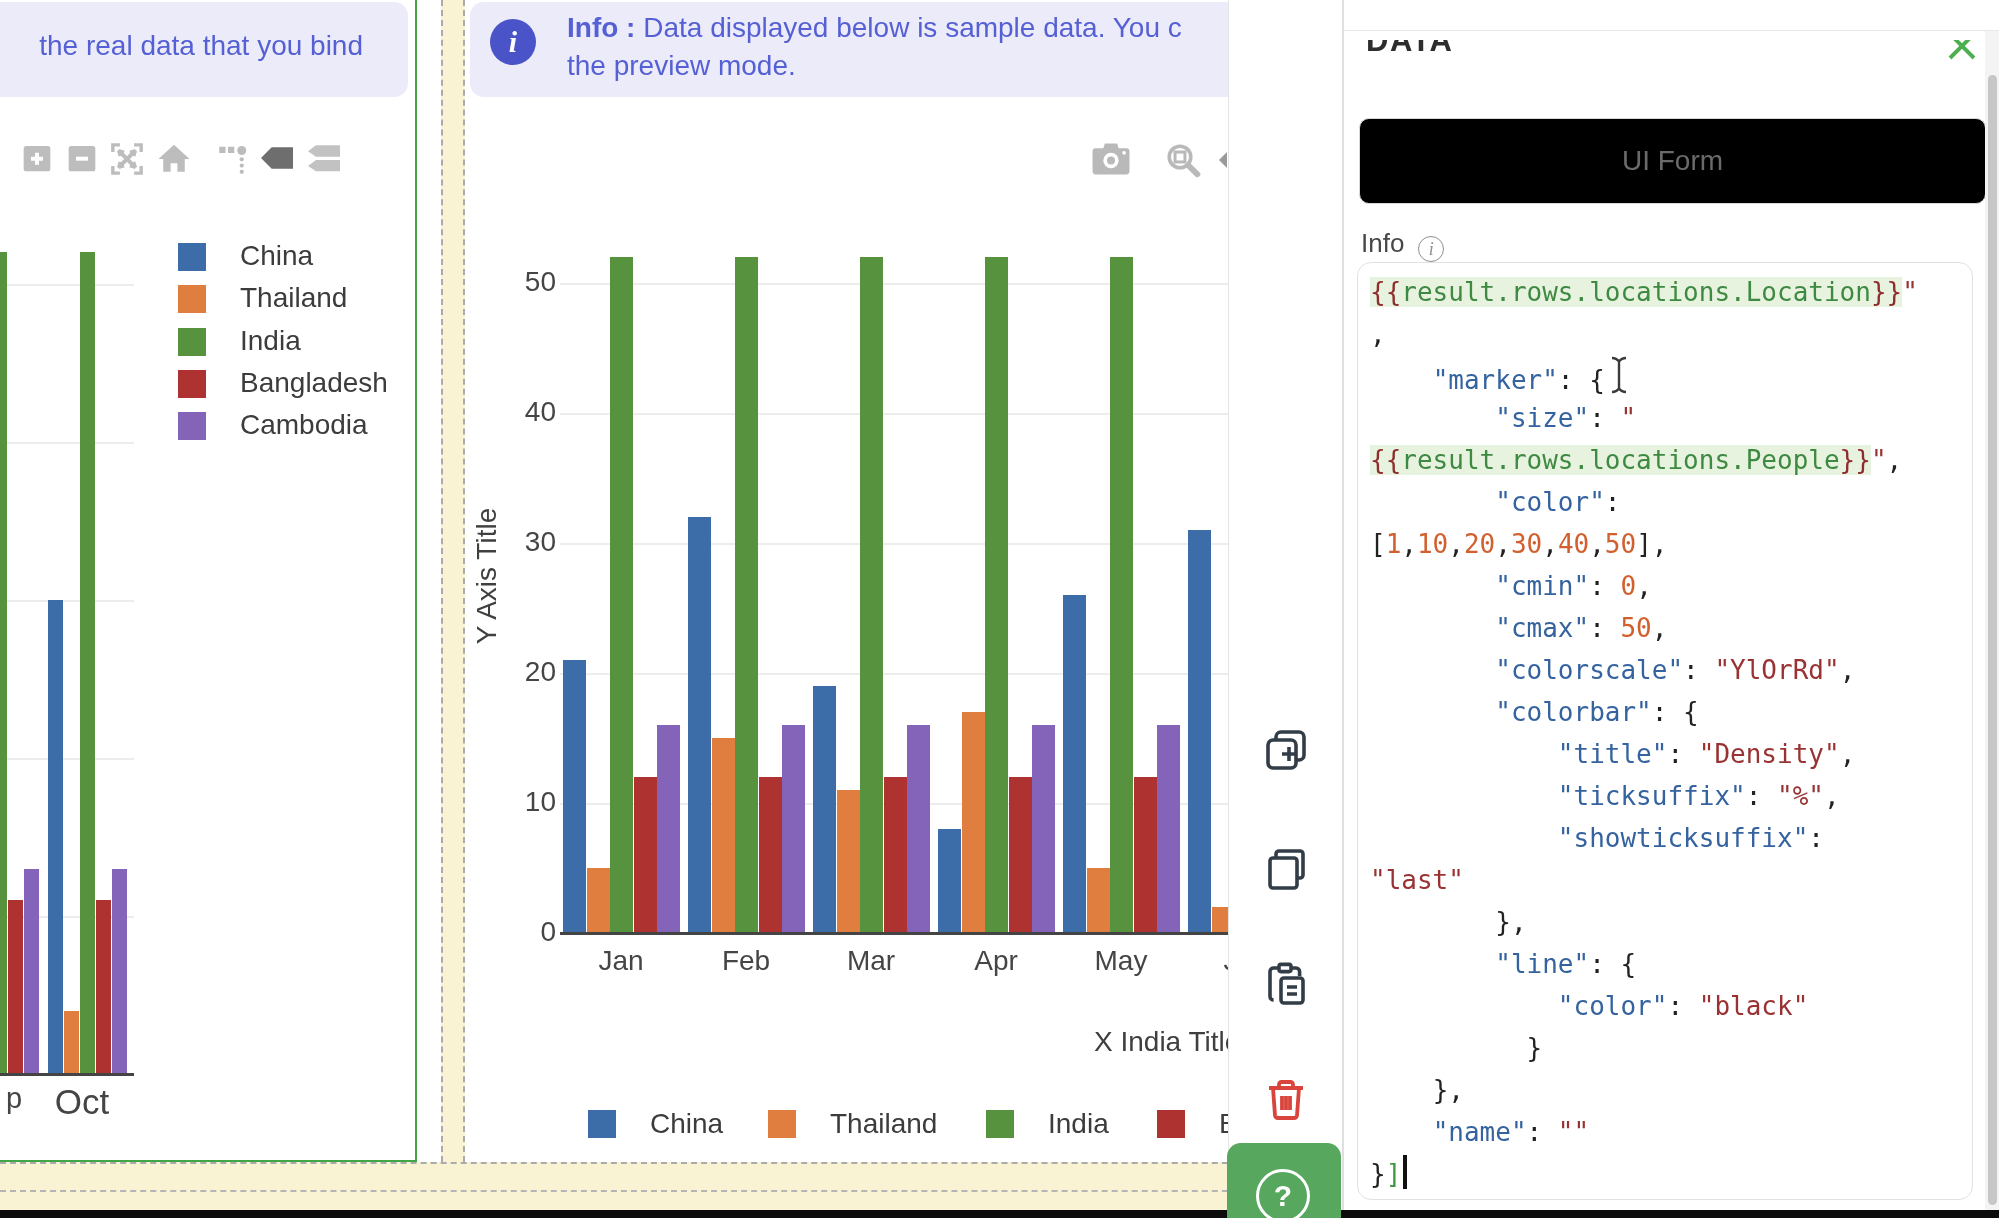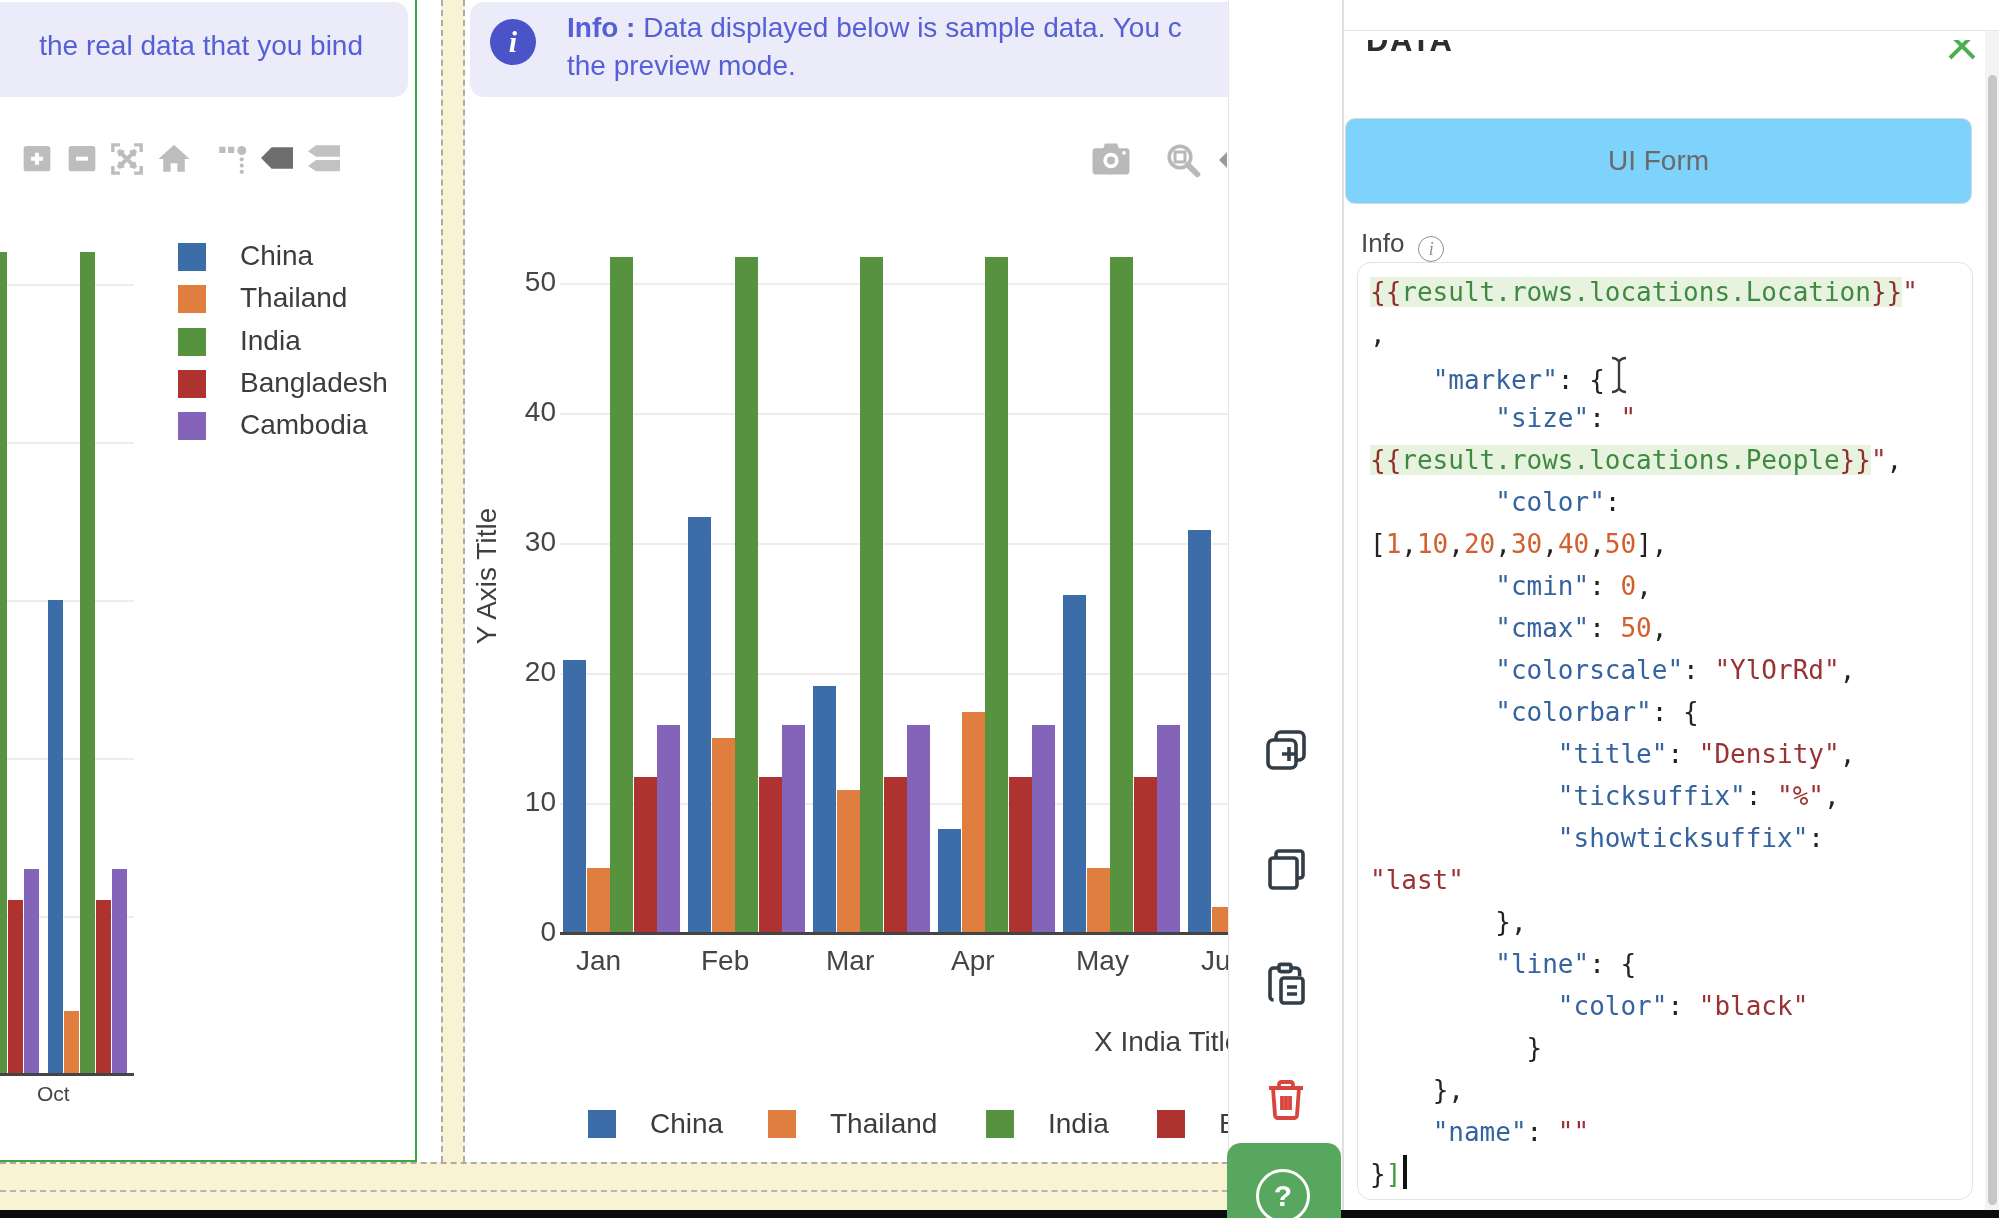--- a/index.html
+++ b/index.html
@@ -29,21 +29,21 @@
   .band-h .inner-dash { position:absolute; left:0; top:26px; width:100%; border-top:2px dashed #b5b5b5; }
   #black-bar { position:absolute; left:0; top:1210px; width:1999px; height:8px; background:#0c0c0c; z-index:5; }
 
   
   .modebar { position:absolute; top:142px; height:34px; }
   .mb-ic { position:absolute; top:0; }
   .gridline { position:absolute; height:2px; background:#ededed; }
   .axisline { position:absolute; height:3px; background:#444444; }
   .bar { position:absolute; }
   .ytick { position:absolute; width:52px; text-align:right; font-size:28px; color:#454545; }
-  .xtick { position:absolute; width:90px; font-size:28px; color:#454545; }
+  .xtick { position:absolute; width:90px; text-align:center; font-size:28px; color:#454545; }
   .axis-title { position:absolute; font-size:28px; color:#3f3f3f; white-space:nowrap; }
   .leg-item-v { position:absolute; left:0; height:34px; }
   .leg-sw { position:absolute; width:28px; height:28px; }
   .leg-tx { position:absolute; font-size:28px; color:#3c3c3c; white-space:nowrap; }
   .leg-item-h { position:absolute; top:1108px; }
 
   
   #icon-strip { position:absolute; left:1228px; top:0; width:115px; height:1218px; background:#fff;
     border-left:1px solid #e4e4e4; border-right:1px solid #dedede; z-index:3; }
   .strip-btn { position:absolute; left:33px; width:48px; height:48px; cursor:pointer; }
@@ -52,22 +52,22 @@
   #help-btn .q-ring { position:absolute; left:29px; top:26px; width:54px; height:54px; border:3.5px solid #ffffff;
     border-radius:50%; color:#fff; font-weight:bold; font-size:30px; text-align:center; line-height:48px; }
 
   
   #right-panel { position:absolute; left:1343px; top:0; width:656px; height:1218px; background:#ffffff;
     border-left:1px solid #e0e0e0; z-index:4; }
   #panel-header { position:absolute; left:0; top:0; width:100%; height:30px; overflow:hidden;margin-top:40px; }
   #panel-title { position:absolute; left:22px; top:-17px; font-size:31px; font-weight:bold; color:#2d2d2d; letter-spacing:1.5px; }
   #panel-close { position:absolute; left:600px; top:-12px; width:36px; height:36px; }
   #panel-divider { position:absolute; left:0; top:30px; width:100%; border-top:1px solid #e7e7e7; }
-  #tabs { position:absolute; left:1px; top:118px; width:627px; height:86px; display:flex;
-    border:1.5px solid #d8d8d8; border-radius:10px; overflow:hidden; background:#7dd3fc; }
+  #tabs { position:absolute; left:15px; top:118px; width:627px; height:86px; display:flex;
+    border:1.5px solid #d8d8d8; border-radius:10px; overflow:hidden; background:#000000; }
   .tab { flex:1; display:flex; align-items:center; justify-content:center; font-size:28px; color:#6a6a6a; cursor:pointer; }
   .tab.active { background:#e9f4ec; color:#57a96c; }
   .tab + .tab { border-left:1.5px solid #d8d8d8; }
   #trace-row { position:absolute; left:17px; top:228px; font-size:26px; color:#484848; }
   #trace-info { display:inline-block; width:26px; height:26px; border:1.8px solid #8f8f8f; border-radius:50%;
     text-align:center; line-height:24px; font-size:18px; font-style:italic; color:#8f8f8f;
     font-family:"Liberation Serif", serif; vertical-align:-3px; margin-left:14px; }
   #code-box { position:absolute; left:13px; top:262px; width:616px; height:938px; background:#fff;
     border:1.5px solid #e2e2e2; border-radius:14px; padding:8px 12px; overflow:hidden;
     font-family:"DejaVu Sans Mono", monospace; font-size:26px; }
@@ -175,21 +175,21 @@
         <div class="bar" style="left: 48px; top: 600px; width: 15px; height: 474px; background: rgb(61, 109, 168);"></div>
         <div class="bar" style="left: 64px; top: 1010.8px; width: 15px; height: 63.2px; background: rgb(223, 126, 62);"></div>
         <div class="bar" style="left: -8px; top: 252.4px; width: 15px; height: 821.6px; background: rgb(87, 146, 63);"></div>
         <div class="bar" style="left: 80px; top: 252.4px; width: 15px; height: 821.6px; background: rgb(87, 146, 63);"></div>
         <div class="bar" style="left: 8px; top: 900.2px; width: 15px; height: 173.8px; background: rgb(174, 51, 48);"></div>
         <div class="bar" style="left: 96px; top: 900.2px; width: 15px; height: 173.8px; background: rgb(174, 51, 48);"></div>
         <div class="bar" style="left: 24px; top: 868.6px; width: 15px; height: 205.4px; background: rgb(132, 100, 184);"></div>
         <div class="bar" style="left: 112px; top: 868.6px; width: 15px; height: 205.4px; background: rgb(132, 100, 184);"></div>
         <div class="axisline" style="left: 0px; top: 1073px; width: 134px;"></div>
         <div class="xtick" style="left: -31px; top: 1082px; font-size: 29px;">p</div>
-        <div class="xtick" style="left: 37px; top: 1082px; font-size: 21px;">Oct</div>
+        <div class="xtick" style="left: 37px; top: 1082px; font-size: 35px;">Oct</div>
       </div>
   </div>
 
   <div class="gutter-v"></div>
   <div class="band-h">
     <div class="inner-dash"></div>
   </div>
 
   <div class="widget" id="widget-main">
     <div class="banner" id="banner-main">

